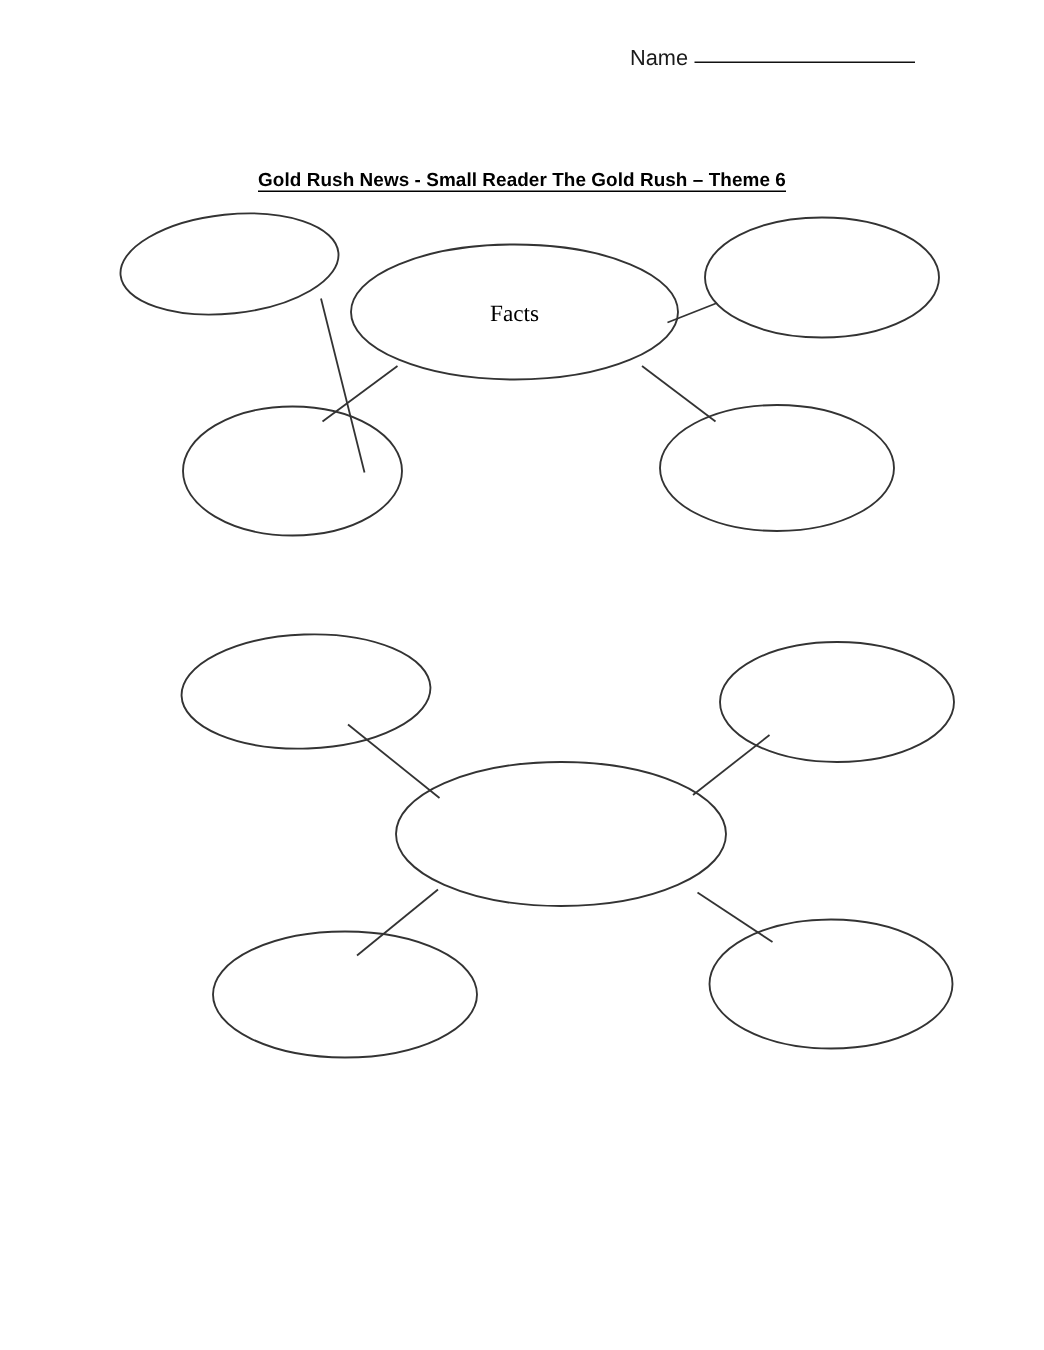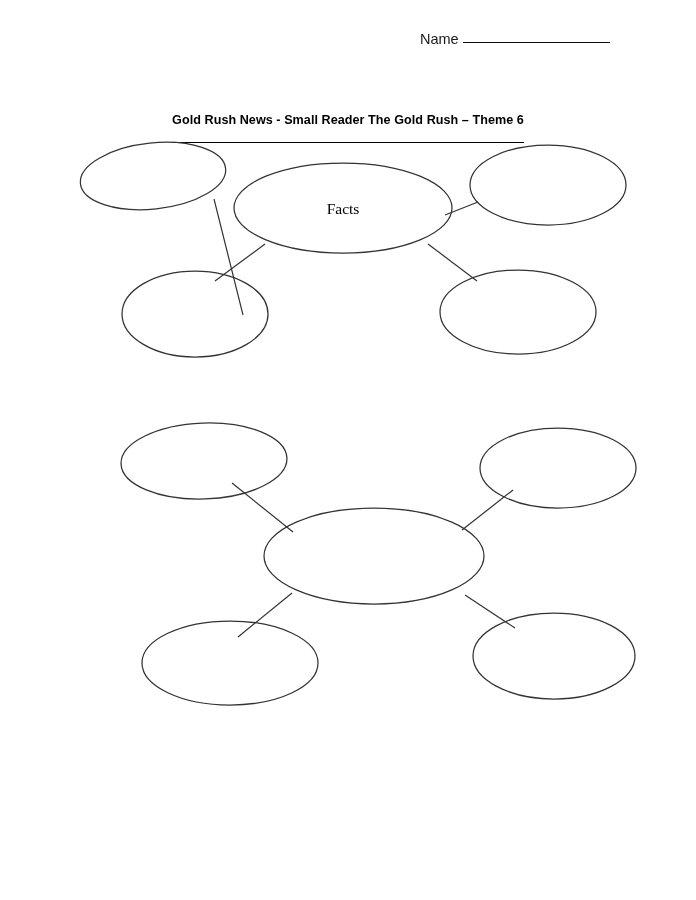--- a/index.html
+++ b/index.html
@@ -60,21 +60,21 @@
     width: 696px;
     text-align: center;
     font-family: "Liberation Sans", sans-serif;
     font-size: 12.6px;
     font-weight: bold;
     letter-spacing: 0.05px;
     color: #000000;
   }
   .title span.title-text {
     border-bottom: 1.7px solid #000000;
-    padding-bottom: 15px;
+    padding-bottom: 0;
     display: inline-block;
   }
 
   
   .diagram {
     position: absolute;
     left: 0;
   }
   .diagram svg {
     display: block;

